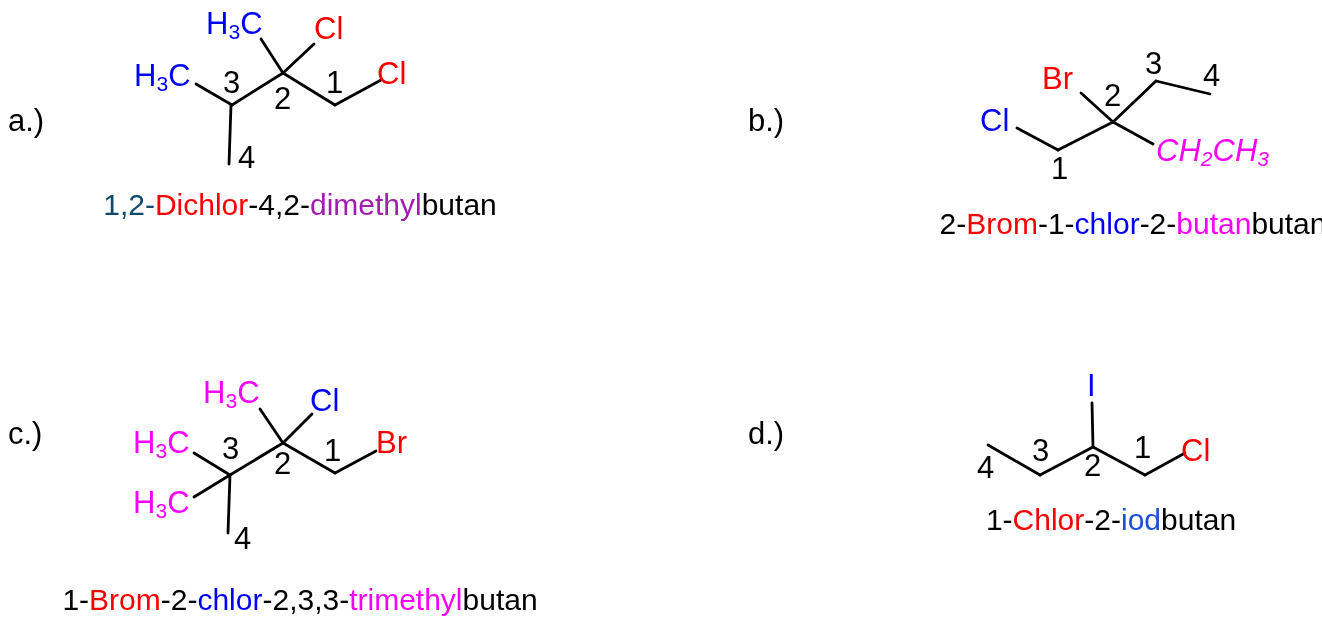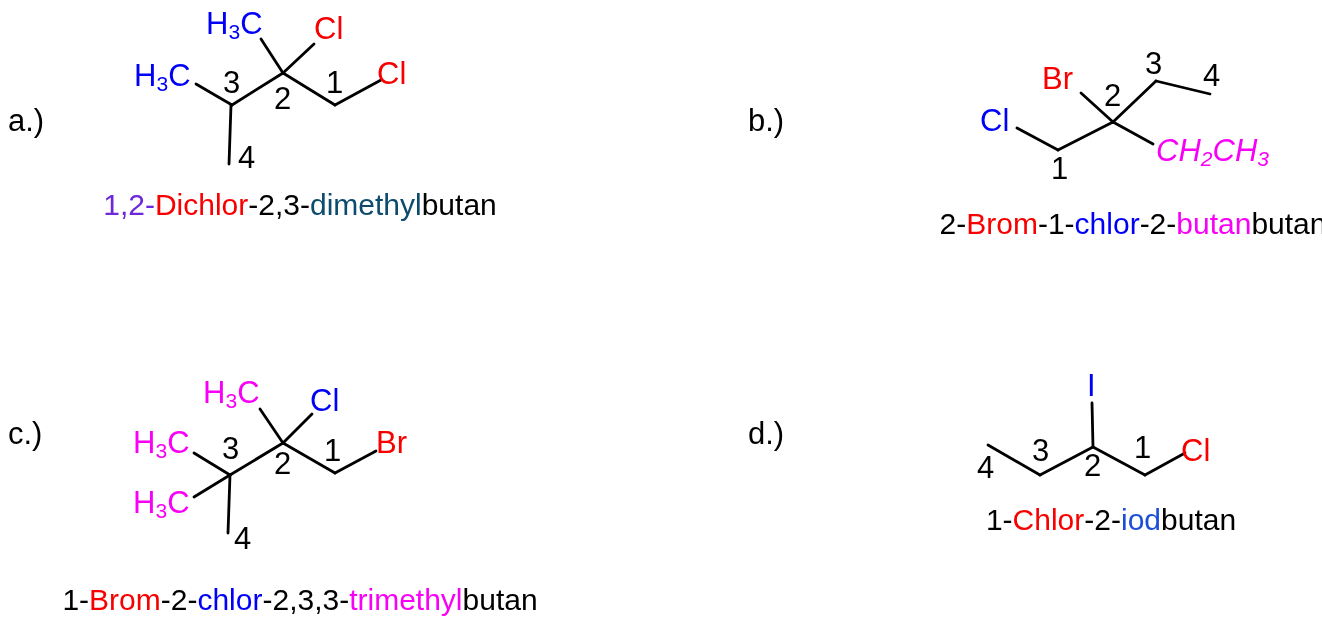--- a/index.html
+++ b/index.html
@@ -94,21 +94,21 @@
     <span class="t a-ch3-top" style="color: rgb(0, 0, 248);"><span>H</span><sub>3</sub><span>C</span></span>
     <span class="t a-cl-top" style="color: rgb(248, 0, 0);">Cl</span>
     <span class="t a-ch3-left" style="color: rgb(0, 0, 248);"><span>H</span><sub>3</sub><span>C</span></span>
     <span class="t a-n3">3</span>
     <span class="t a-n2">2</span>
     <span class="t a-n1">1</span>
     <span class="t a-cl-right" style="color: rgb(248, 0, 0);">Cl</span>
     <span class="t a-n4">4</span>
 
     <div class="cname a-name">
-      <span style="color: #6d28d9;">1,2-</span><span style="color: rgb(248, 0, 0);">Dichlor</span><span style="color: rgb(0, 0, 0);">-2,3-</span><span style="color: #0c4a6e;">dimethyl</span><span style="color: rgb(0, 0, 0);">butan</span>
+      <span style="color: #0c4a6e;">1,2-</span><span style="color: rgb(248, 0, 0);">Dichlor</span><span style="color: rgb(0, 0, 0);">-4,2-</span><span style="color: #a21caf;">dimethyl</span><span style="color: rgb(0, 0, 0);">butan</span>
     </div>
   </div>
 
   <div>
     <span class="t sect-lbl b-lbl">b.)</span>
 
     <span class="t b-br" style="color: rgb(248, 0, 0);">Br</span>
     <span class="t b-cl" style="color: rgb(0, 0, 248);">Cl</span>
     <span class="t b-n2">2</span>
     <span class="t b-n3">3</span>

